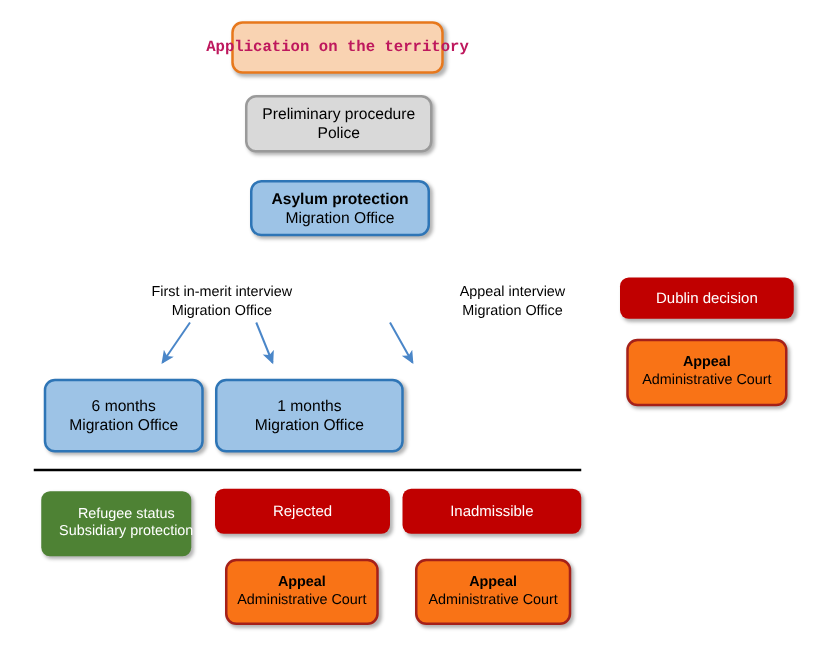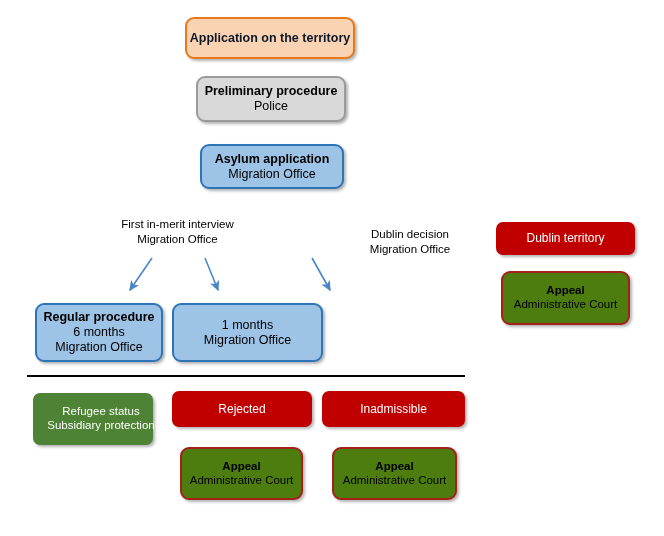--- a/index.html
+++ b/index.html
@@ -38,31 +38,32 @@
     white-space: nowrap;
   }
   .node .line2, .node .line3 {
     display: block;
     white-space: nowrap;
   }
   
   .v-orange {
     background: #f9d3b2;
     border: 2px solid #e7781c;
-    color: #0f172a;
+    color: #be185d;
     font-size: 12.5px;
     font-weight: bold;
+    font-family: Liberation Mono, monospace;
   }
   .v-grey {
     background: #d9d9d9;
     border: 2px solid #9a9a9a;
     color: #000000;
     font-size: 12.5px;
   }
-  .v-grey .line1 { font-weight: bold; }
+  .v-grey .line1 { font-weight: normal; }
   .v-blue {
     background: #9dc3e6;
     border: 2px solid #2e75b6;
     color: #000000;
     font-size: 12.5px;
   }
   .v-blue .line1 { font-weight: bold; }
   .v-green {
     background: #4e8234;
     border: none;
@@ -71,21 +72,21 @@
     border-radius: 7px;
   }
   .v-red {
     background: #c00000;
     border: none;
     color: #ffffff;
     font-size: 12px;
     border-radius: 7px;
   }
   .v-salmon {
-    background: #4d7c0f;
+    background: #f97316;
     border: 2px solid #a52019;
     color: #000000;
     font-size: 11.5px;
     border-radius: 9px;
   }
   .v-salmon .line1 { font-weight: bold; }
   
   .label {
     position: absolute;
     font-size: 11.5px;
@@ -130,47 +131,46 @@
   <div class="node v-orange" style="left:185px; top:17px; width:170px; height:42px;">
     <span class="line1">Application on the territory</span>
   </div>
 
   <div class="node v-grey" style="left:196px; top:76px; width:150px; height:46px;">
     <span class="line1">Preliminary procedure</span>
     <span class="line2">Police</span>
   </div>
 
   <div class="node v-blue" style="left:200px; top:144px; width:144px; height:45px;">
-    <span class="line1">Asylum application</span>
+    <span class="line1">Asylum protection</span>
     <span class="line2">Migration Office</span>
   </div>
 
-  <div class="label" style="left:110px; top:217px; width:135px;">
+  <div class="label" style="left:110px; top:227px; width:135px;">
     <span>First in-merit interview</span><br>
     <span>Migration Office</span>
   </div>
 
   <div class="label" style="left:355px; top:227px; width:110px;">
-    <span>Dublin decision</span><br>
+    <span>Appeal interview</span><br>
     <span>Migration Office</span>
   </div>
 
   <div class="node v-blue" style="left:35px; top:303px; width:128px; height:59px;">
-    <span class="line1">Regular procedure</span>
     <span class="line2">6 months</span>
     <span class="line3">Migration Office</span>
   </div>
 
   <div class="node v-blue" style="left:172px; top:303px; width:151px; height:59px;">
     <span class="line2">1 months</span>
     <span class="line3">Migration Office</span>
   </div>
 
   <div class="node v-red" style="left:496px; top:222px; width:139px; height:33px;">
-    <span class="line1">Dublin territory</span>
+    <span class="line1">Dublin decision</span>
   </div>
 
   <div class="node v-salmon" style="left:501px; top:271px; width:129px; height:54px;">
     <span class="line1">Appeal</span>
     <span class="line2">Administrative Court</span>
   </div>
 
   <div class="node v-green" style="left:33px; top:393px; width:120px; height:52px;padding-left:16px;">
     <span class="line1">Refugee status</span>
     <span class="line2">Subsidiary protection</span>

